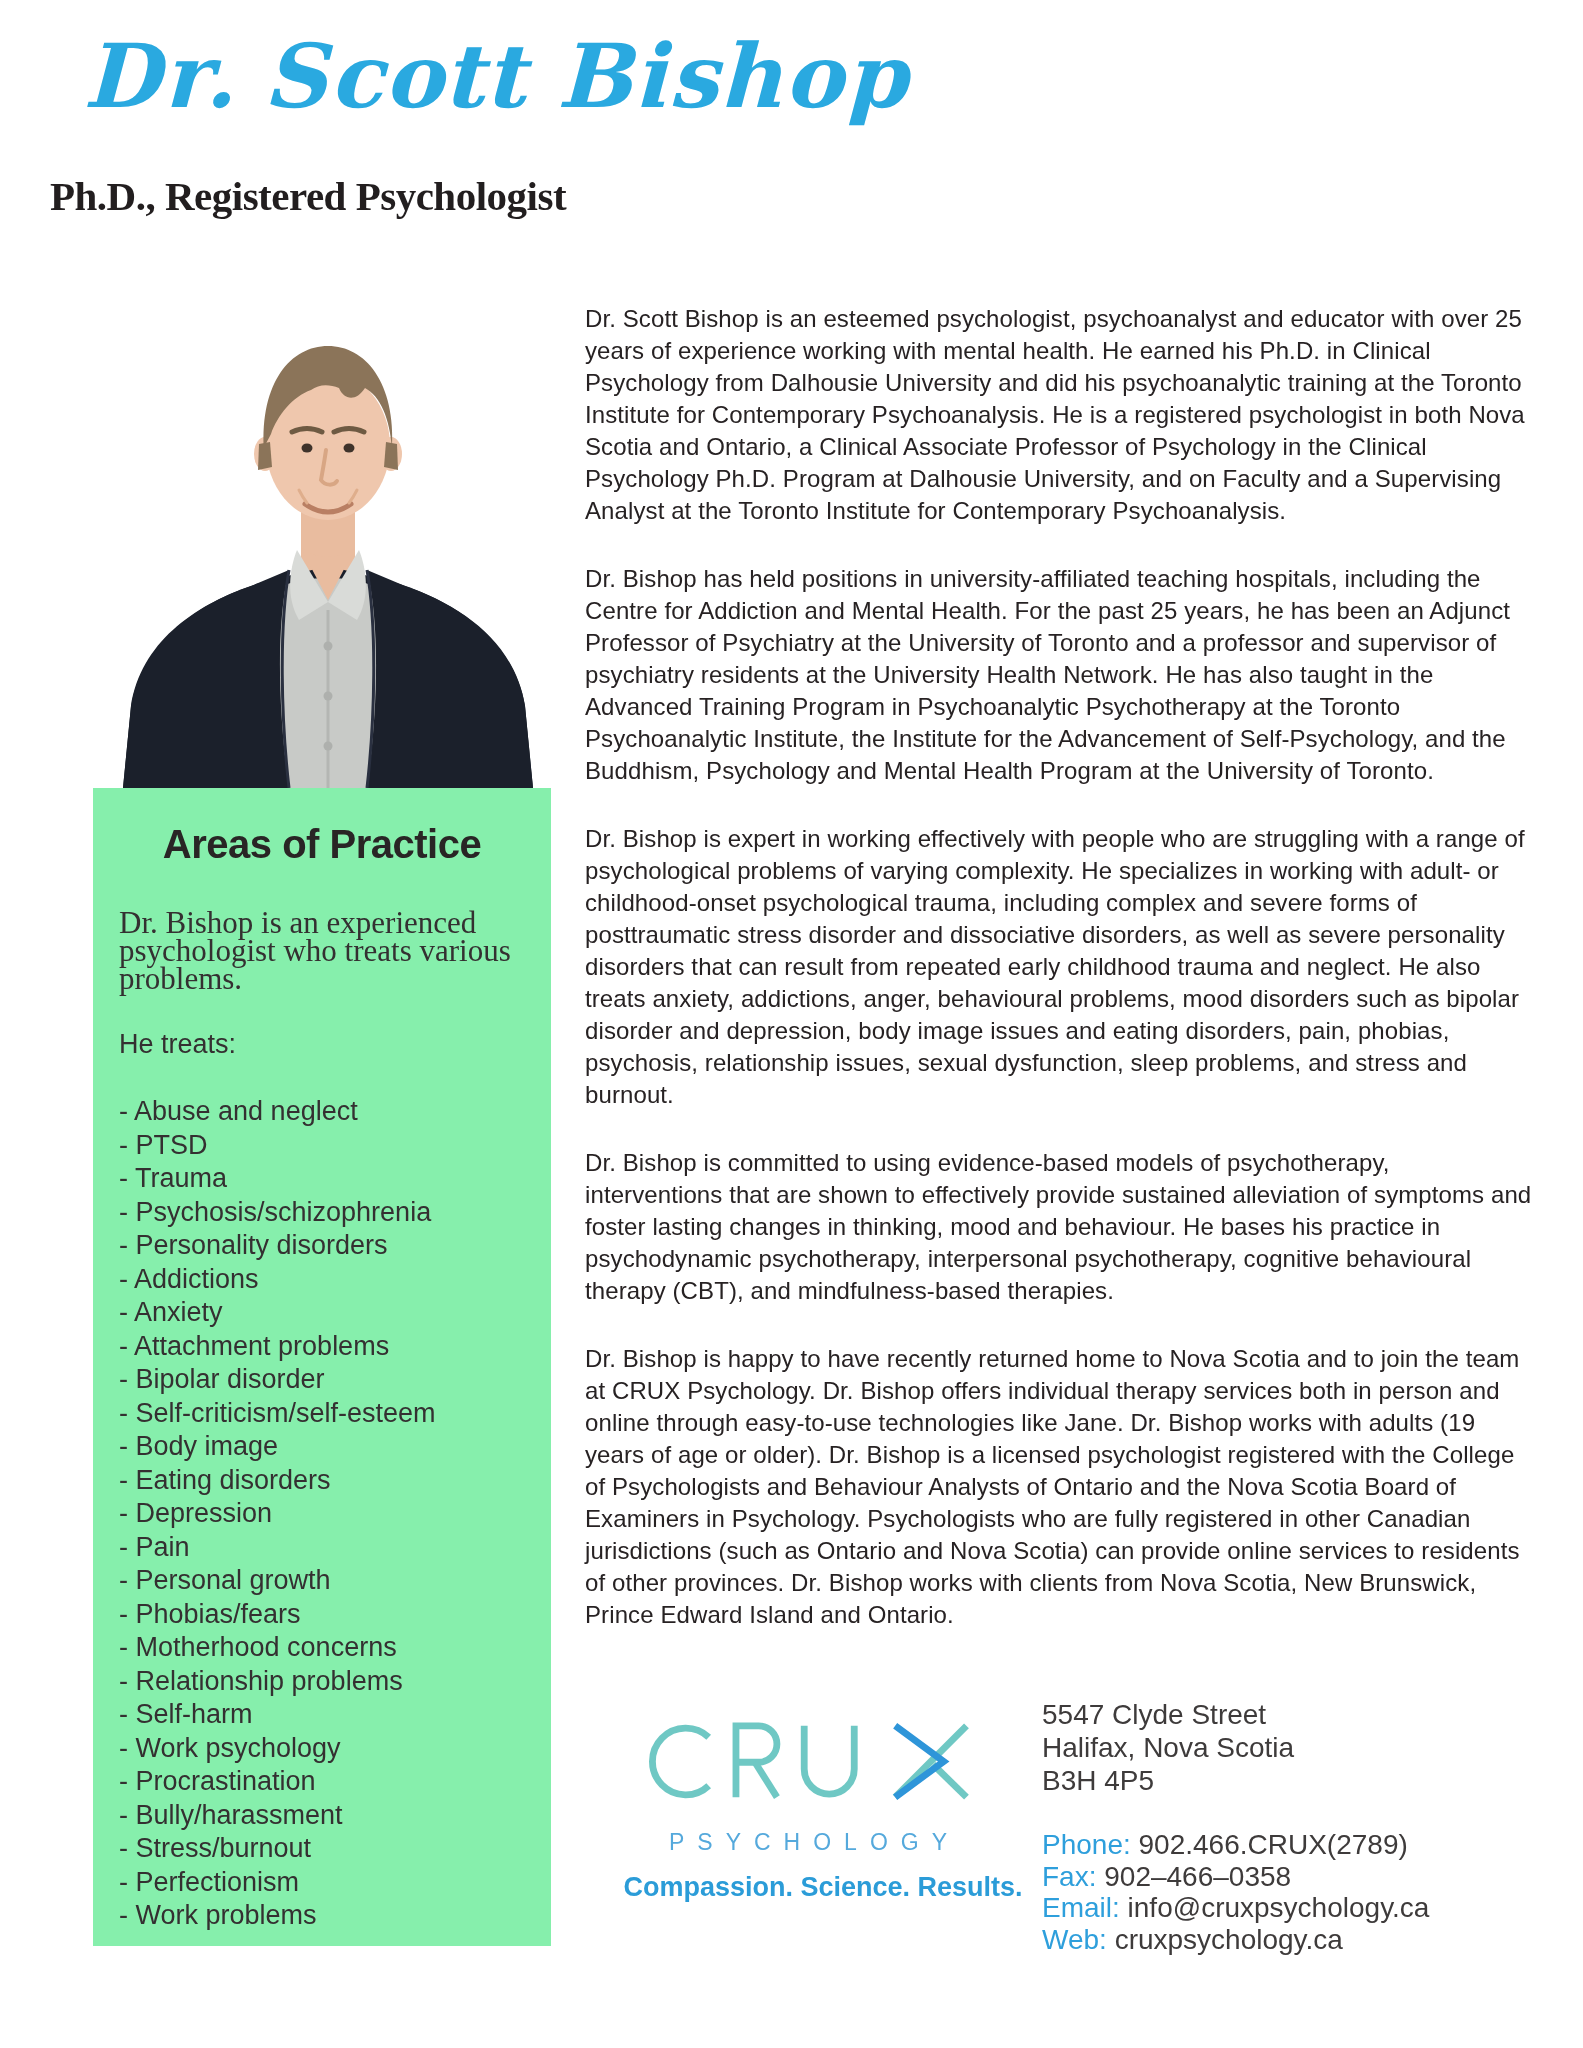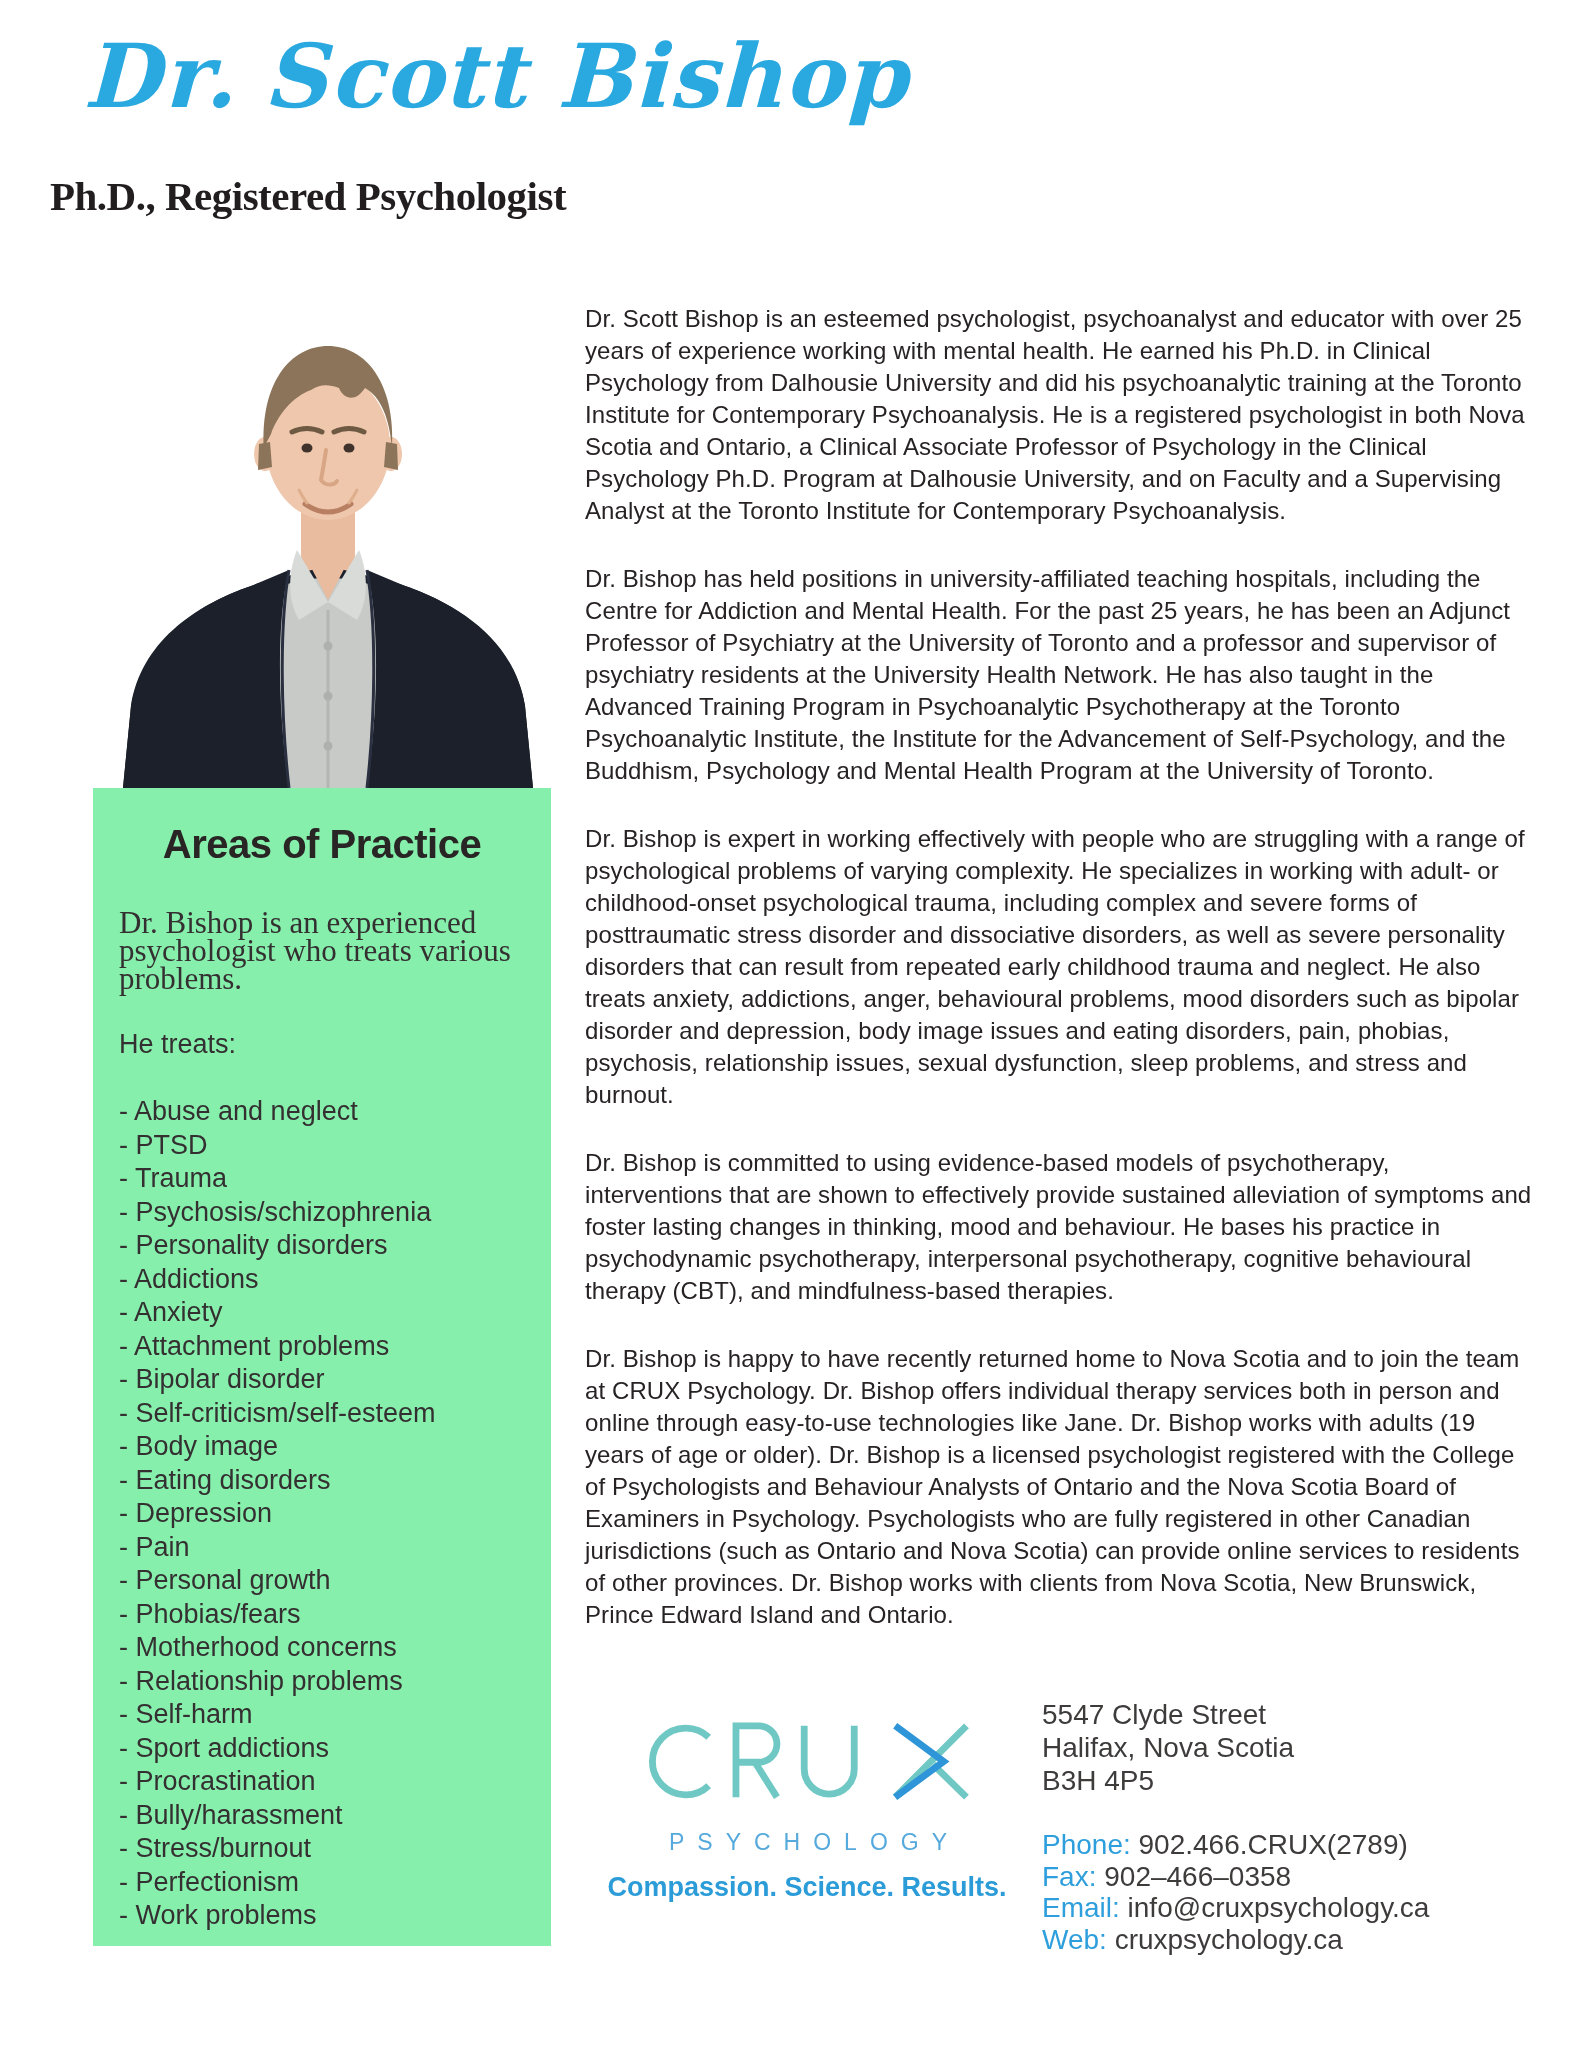--- a/index.html
+++ b/index.html
@@ -42,21 +42,21 @@
   }
   .bio p{margin:0 0 36px 8px;}
   
   .logo-block{position:absolute;left:645px;top:1722px;width:326px;text-align:center;}
   .logo-block svg{display:block;width:326px;height:79px;}
   .logo-sub{
     margin-top:28px;font-size:23px;color:#55a9dc;
     letter-spacing:13px;text-indent:13px;white-space:nowrap;
   }
   .logo-tagline{
-    position:absolute;left:597px;top:1872px;width:420px;text-align:center;
+    position:absolute;left:613px;top:1872px;width:420px;text-align:center;
     font-size:27px;font-weight:700;color:#2b9cd8;white-space:nowrap;
   }
   .contact{position:absolute;left:1042px;top:1698px;color:#3e3b3b;}
   .addr div{font-size:28px;line-height:33px;}
   .contact-rows{margin-top:32px;}
   .contact-rows .row{font-size:28px;line-height:31.5px;white-space:nowrap;}
   .contact-rows .lbl{color:#2e9fdc;}
 </style>
 </head>
 <body>
@@ -128,21 +128,21 @@
       <li>Self-criticism/self-esteem</li>
       <li>Body image</li>
       <li>Eating disorders</li>
       <li>Depression</li>
       <li>Pain</li>
       <li>Personal growth</li>
       <li>Phobias/fears</li>
       <li>Motherhood concerns</li>
       <li>Relationship problems</li>
       <li>Self-harm</li>
-      <li>Sport addictions</li>
+      <li>Work psychology</li>
       <li>Procrastination</li>
       <li>Bully/harassment</li>
       <li>Stress/burnout</li>
       <li>Perfectionism</li>
       <li>Work problems</li>
     </ul>
   </aside>
 
   <main class="bio">
     <p>Dr. Scott Bishop is an esteemed psychologist, psychoanalyst and educator with over 25 years of experience working with mental health.  He earned his Ph.D. in Clinical Psychology from Dalhousie University and did his psychoanalytic training at the Toronto Institute for Contemporary Psychoanalysis.  He is a registered psychologist in both Nova Scotia and Ontario, a Clinical Associate Professor of Psychology in the Clinical Psychology Ph.D. Program at Dalhousie University, and on Faculty and a Supervising Analyst at the Toronto Institute for Contemporary Psychoanalysis.</p>

